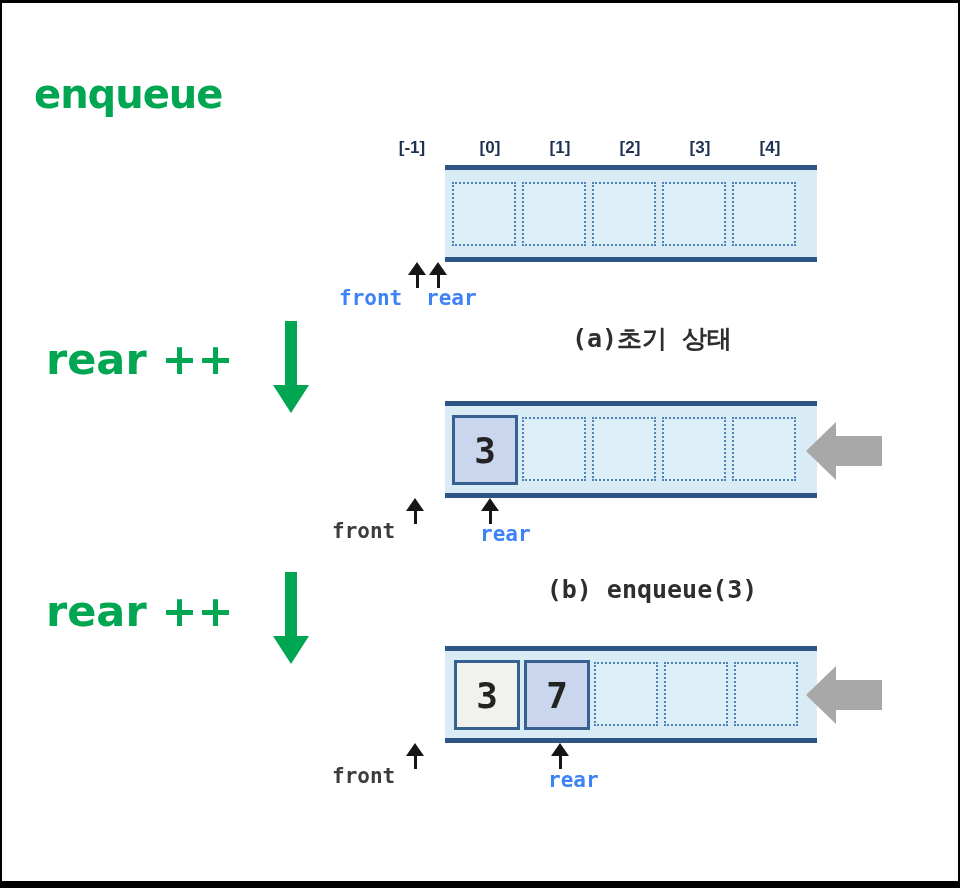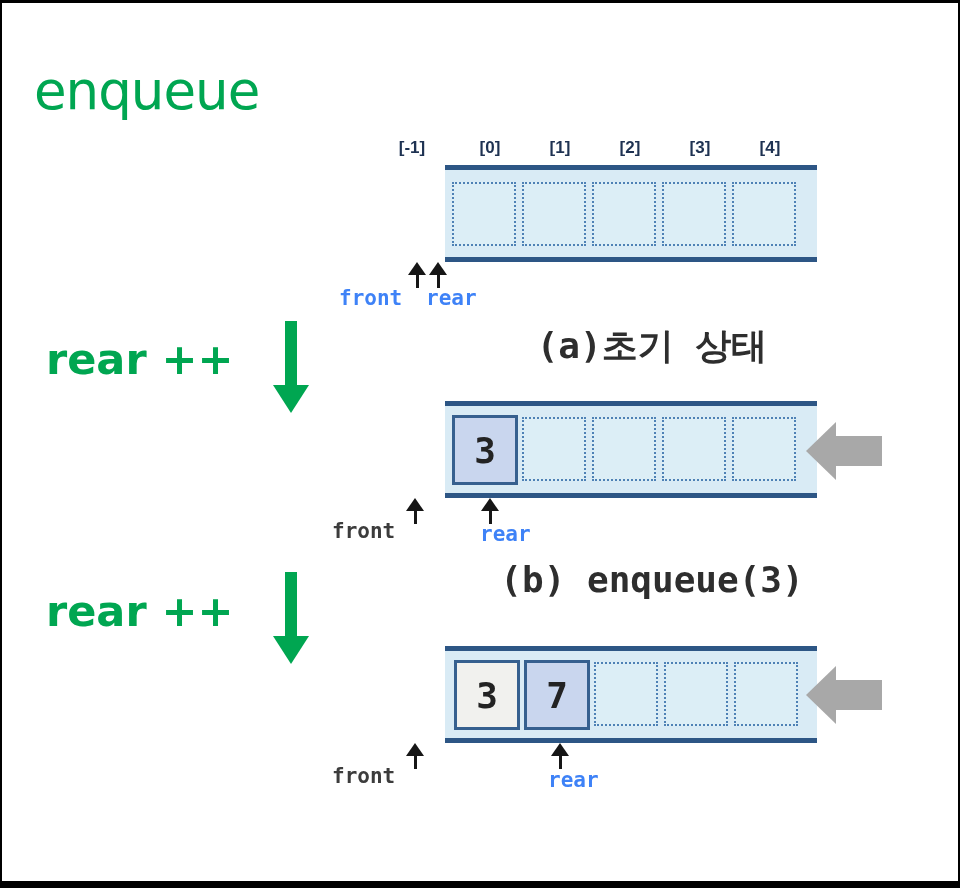--- a/index.html
+++ b/index.html
@@ -9,22 +9,22 @@
   .frame {
     position:absolute; left:0; top:0; width:960px; height:888px;
     background:#ffffff;
     border-top:3px solid #000;
     border-bottom:7px solid #000;
     border-left:2px solid #000;
     border-right:2px solid #000;
   }
 
   .title {
-    position:absolute; left:32px; top:57px;
-    font-size:53px; font-weight:normal; color:#00a651;
+    position:absolute; left:32px; top:68px;
+    font-size:40px; font-weight:bold; color:#00a651;
     letter-spacing:-1px;
     font-family:"DejaVu Sans", "Liberation Sans", sans-serif;
   }
 
   
   .op-label {
     position:absolute; left:44px;
     font-size:43px; font-weight:bold; color:#00a651;
     font-family:"DejaVu Sans", "Liberation Sans", sans-serif;
     white-space:nowrap;
@@ -81,25 +81,25 @@
     font-family:"DejaVu Sans Mono", monospace;
     font-weight:bold; font-size:21px; white-space:nowrap;
   }
   .ptr-blue { color:#3e82f7; }
   .ptr-dark { color:#3c3c3c; }
 
   
   .caption {
     position:absolute; left:495px; width:310px; text-align:center;
     font-family:"DejaVu Sans Mono", monospace;
-    font-weight:bold; font-size:36px; color:#2e2e2e;
+    font-weight:bold; font-size:25px; color:#2e2e2e;
     white-space:nowrap;
   }
   .cap-a { top:319px; }
-  .cap-b { top:556px; }
+  .cap-b { top:572px; }
   .cap-c { top:799px; }
 
   
   .block-arrow { position:absolute; width:76px; height:58px; }
   .block-arrow .head {
     position:absolute; left:0; top:0; width:0; height:0;
     border-top:29px solid transparent; border-bottom:29px solid transparent;
     border-right:30px solid #a8a8a8;
   }
   .block-arrow .shaft { position:absolute; left:29px; top:14px; width:47px; height:30px; background:#a8a8a8; }

